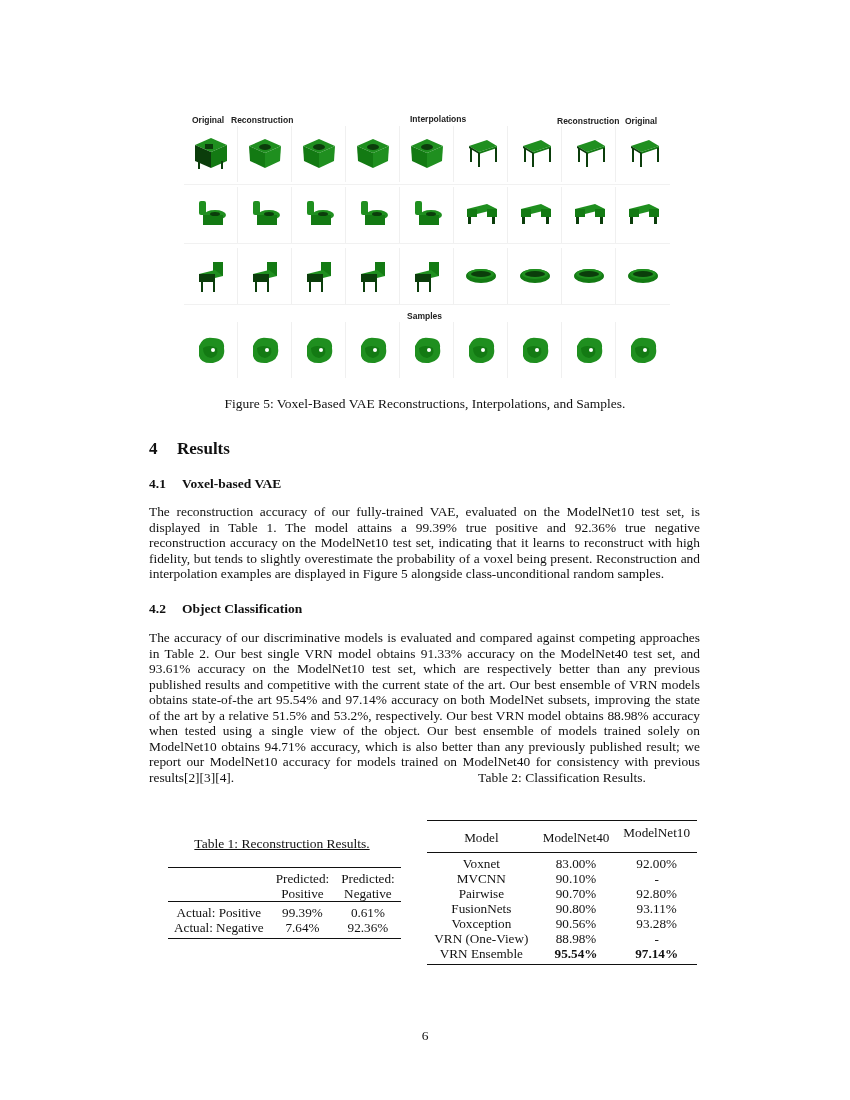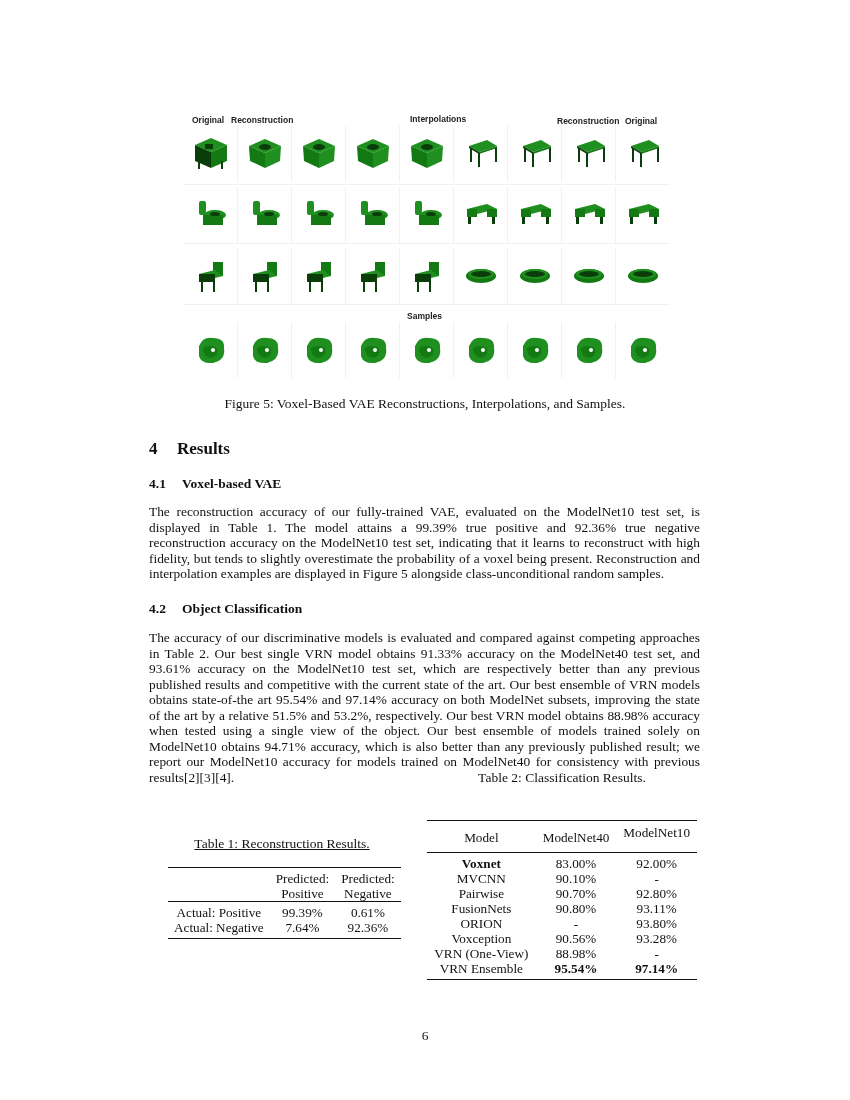--- a/index.html
+++ b/index.html
@@ -404,45 +404,40 @@
 
 <div class="abs caption" style="left:427px;width:270px;top:770px;">Table 2: Classification Results.</div>
 <table class="abs" style="left:427px;top:820px;width:270px;">
   <tbody>
       <tr class="rule-top">
     <th style="padding-top:4px;padding-bottom:3px;">Model</th>
     <th style="padding-top:4px;padding-bottom:3px;">ModelNet40</th>
     <th style="padding-top:4px;padding-bottom:12px;">ModelNet10</th>
   </tr>
   <tr class="rule-mid">
-    <td style="padding-top:3px;font-weight:bold;">Voxnet</td>
+    <td style="padding-top:3px;">Voxnet</td>
     <td style="padding-top:3px;">83.00%</td>
     <td style="padding-top:3px;">92.00%</td>
   </tr>
   <tr>
     <td>MVCNN</td>
     <td>90.10%</td>
     <td>-</td>
   </tr>
   <tr>
     <td>Pairwise</td>
     <td>90.70%</td>
     <td>92.80%</td>
   </tr>
   <tr>
     <td>FusionNets</td>
     <td>90.80%</td>
     <td>93.11%</td>
   </tr>
   <tr>
-    <td>ORION</td>
-    <td>-</td>
-    <td>93.80%</td>
-  </tr>
-  <tr>
     <td>Voxception</td>
     <td>90.56%</td>
     <td>93.28%</td>
   </tr>
   <tr>
     <td>VRN (One-View)</td>
     <td>88.98%</td>
     <td>-</td>
   </tr>
   <tr class="rule-bot">

